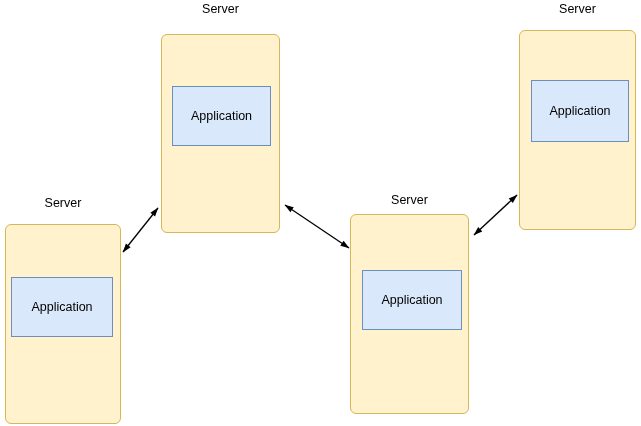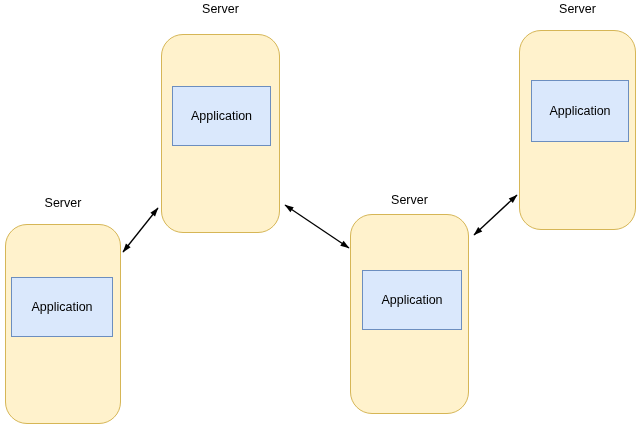--- a/index.html
+++ b/index.html
@@ -29,21 +29,21 @@
     pointer-events: stroke;
   }
   .arrowhead-path {
     fill: var(--connector-color, #000000);
   }
   .node {
     position: absolute;
     box-sizing: border-box;
     background: var(--node-fill, #FFF2CC);
     border: 1px solid var(--node-border, #D6B656);
-    border-radius: 22px;
+    border-radius: 6px;
   }
   .app {
     position: absolute;
     box-sizing: border-box;
     background: var(--app-fill, #DAE8FC);
     border: 1px solid var(--app-border, #6C8EBF);
     display: flex;
     align-items: center;
     justify-content: center;
     font-size: 12.5px;

